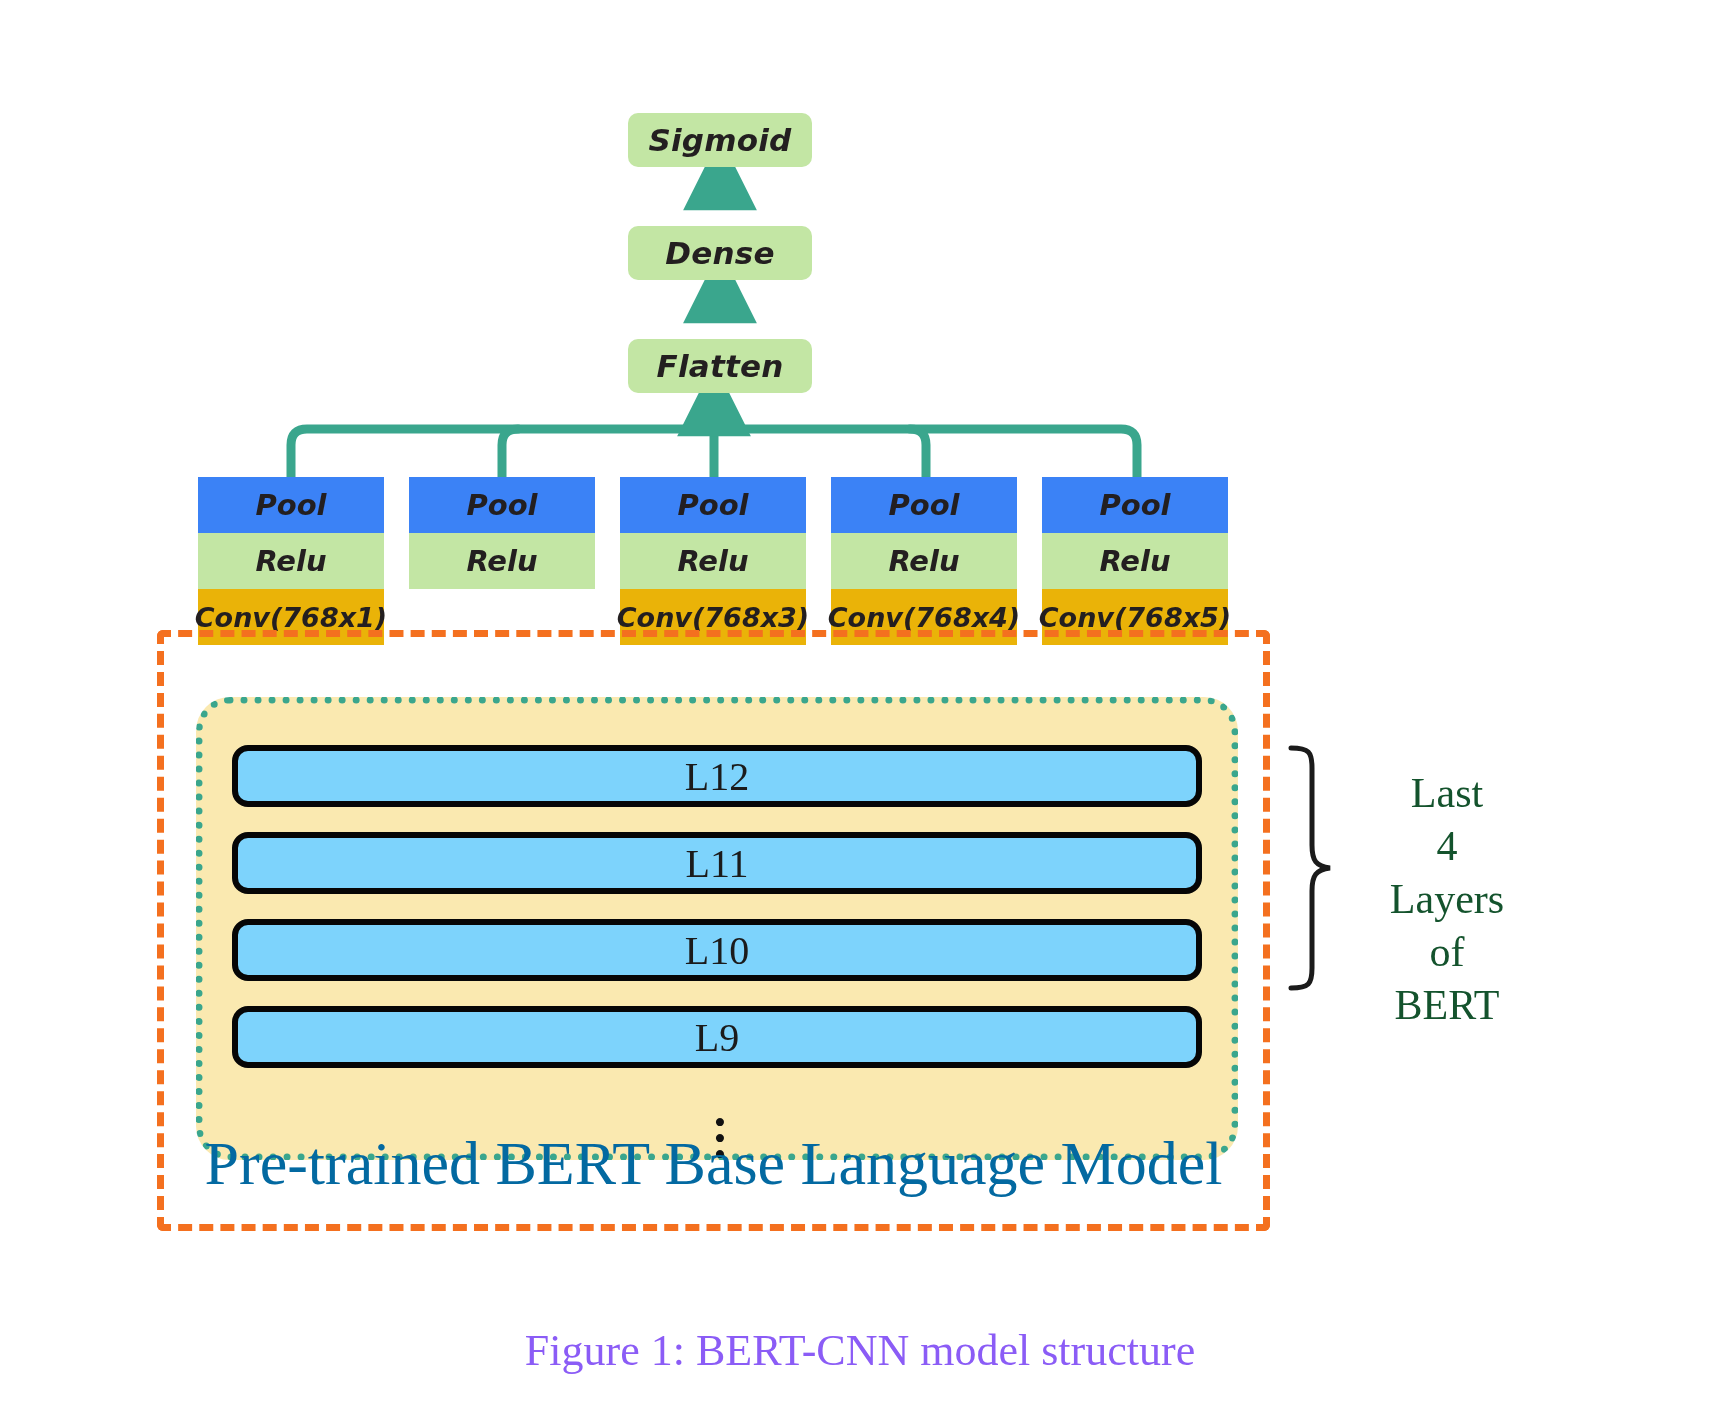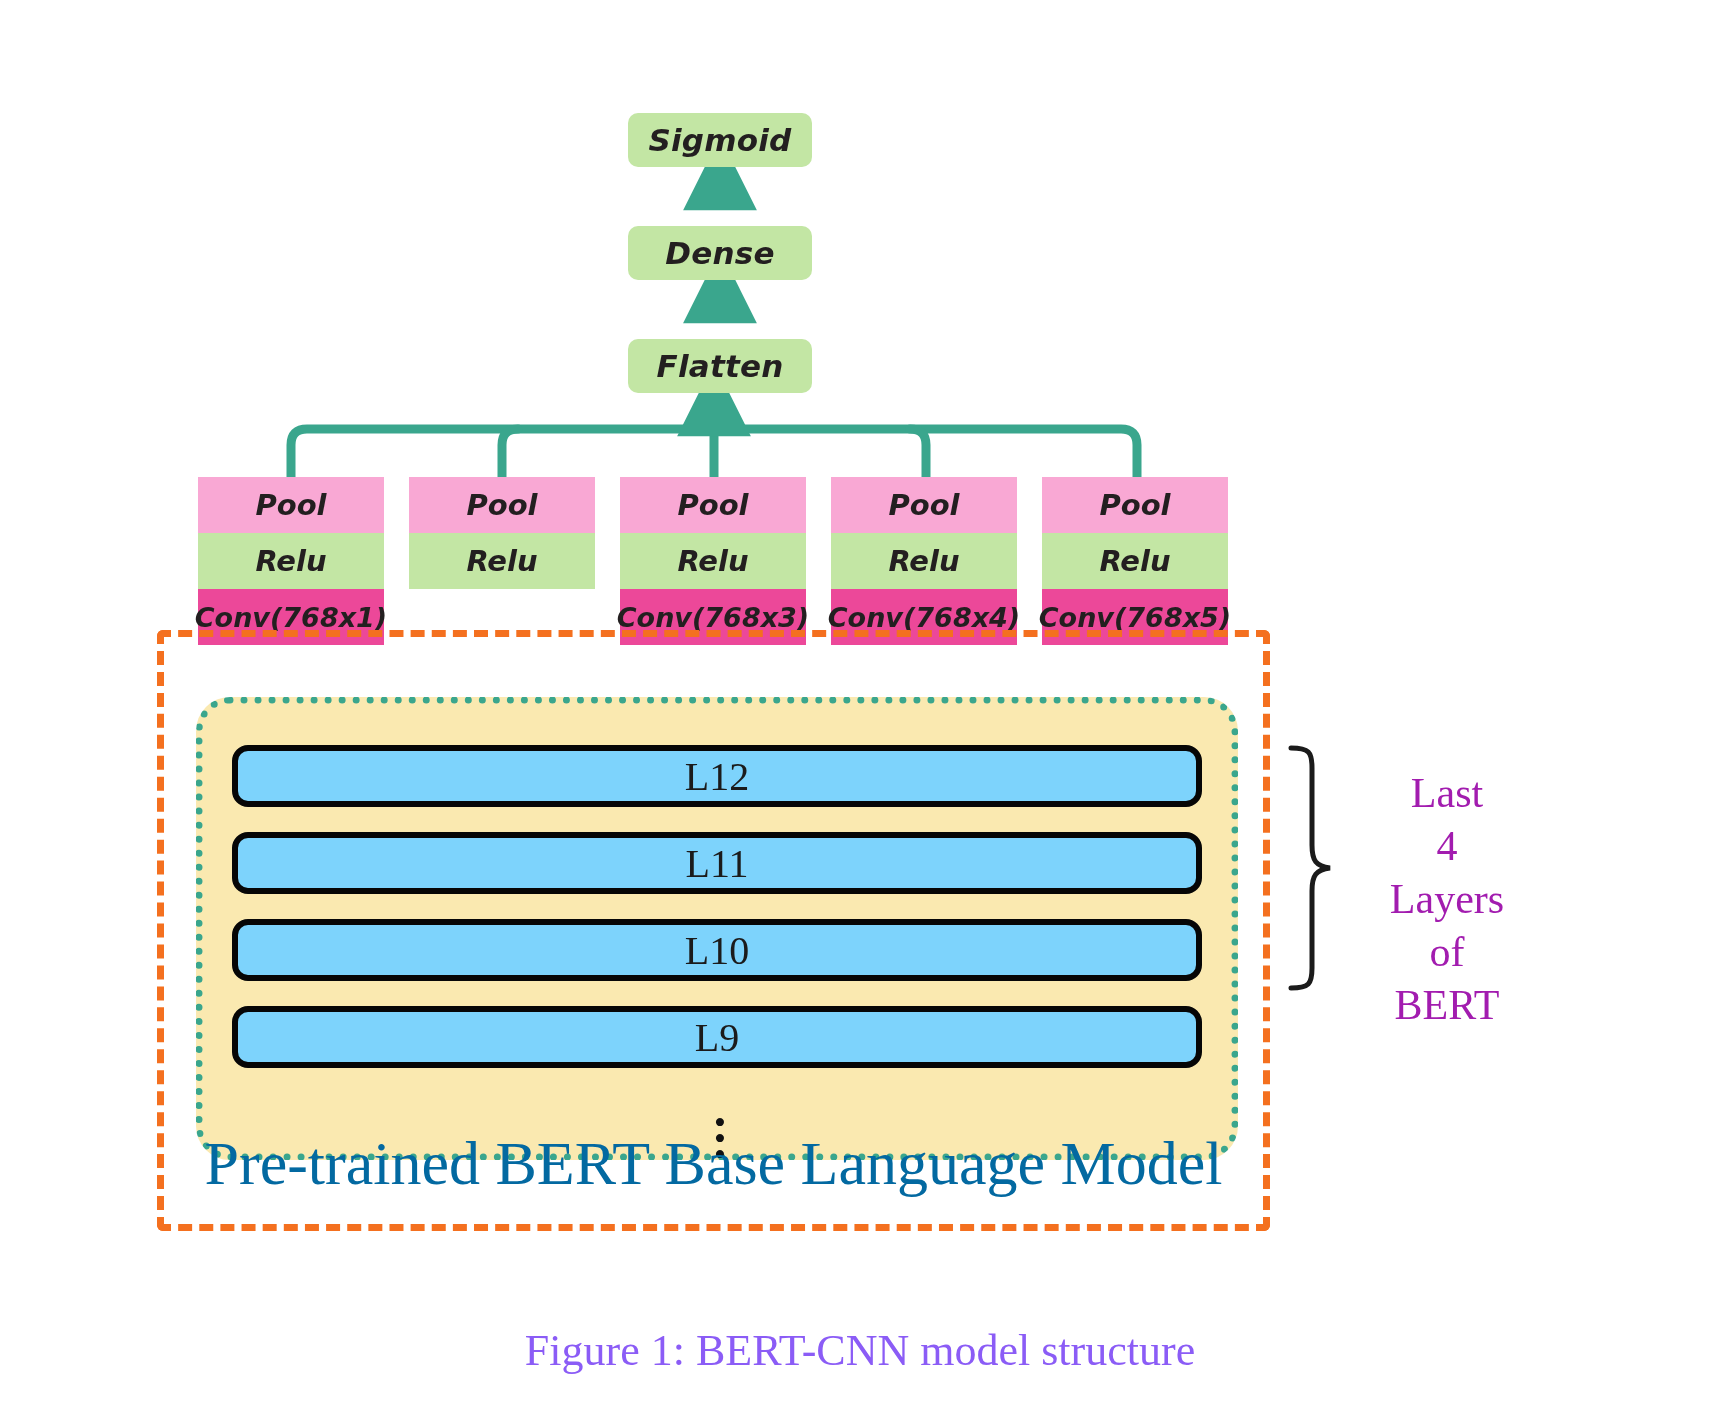--- a/index.html
+++ b/index.html
@@ -32,23 +32,23 @@
   
   .stack{position:absolute;top:477px;width:186px;}
   .cell{
     height:56px;
     display:flex;align-items:center;justify-content:center;
     font-family:"DejaVu Sans", sans-serif;
     font-style:italic;font-weight:600;
     color:#231f20;
     white-space:nowrap;
   }
-  .cell-pool{background:#f9a8d4;font-size:29px;}
+  .cell-pool{background:#3b82f6;font-size:29px;}
   .cell-relu{background:#c3e6a4;font-size:29px;}
-  .cell-conv{background:#ec4899;font-size:27px;font-style:italic;}
+  .cell-conv{background:#eab308;font-size:27px;font-style:italic;}
 
   
   #bert-outer{
     position:absolute;
     left:157px;top:630px;width:1113px;height:601px;
     border:7px dashed #f4701f;
     border-radius:6px;
     box-sizing:border-box;
   }
   #bert-inner{
@@ -89,21 +89,21 @@
     font-family:"Liberation Serif", serif;
     font-size:62px;color:#0369a1;
     white-space:nowrap;
   }
 
   
   #brace-label{
     position:absolute;left:1352px;top:767px;width:190px;
     text-align:center;
     font-family:"Liberation Serif", serif;
-    font-size:42px;line-height:53px;color:#a21caf;
+    font-size:42px;line-height:53px;color:#14532d;
   }
   #brace-label span{display:block;}
 
   
   #figure-caption{
     position:absolute;left:0;top:1325px;width:1720px;
     text-align:center;
     font-family:"Liberation Serif", serif;
     font-size:44px;color:#8b5cf6;
   }

